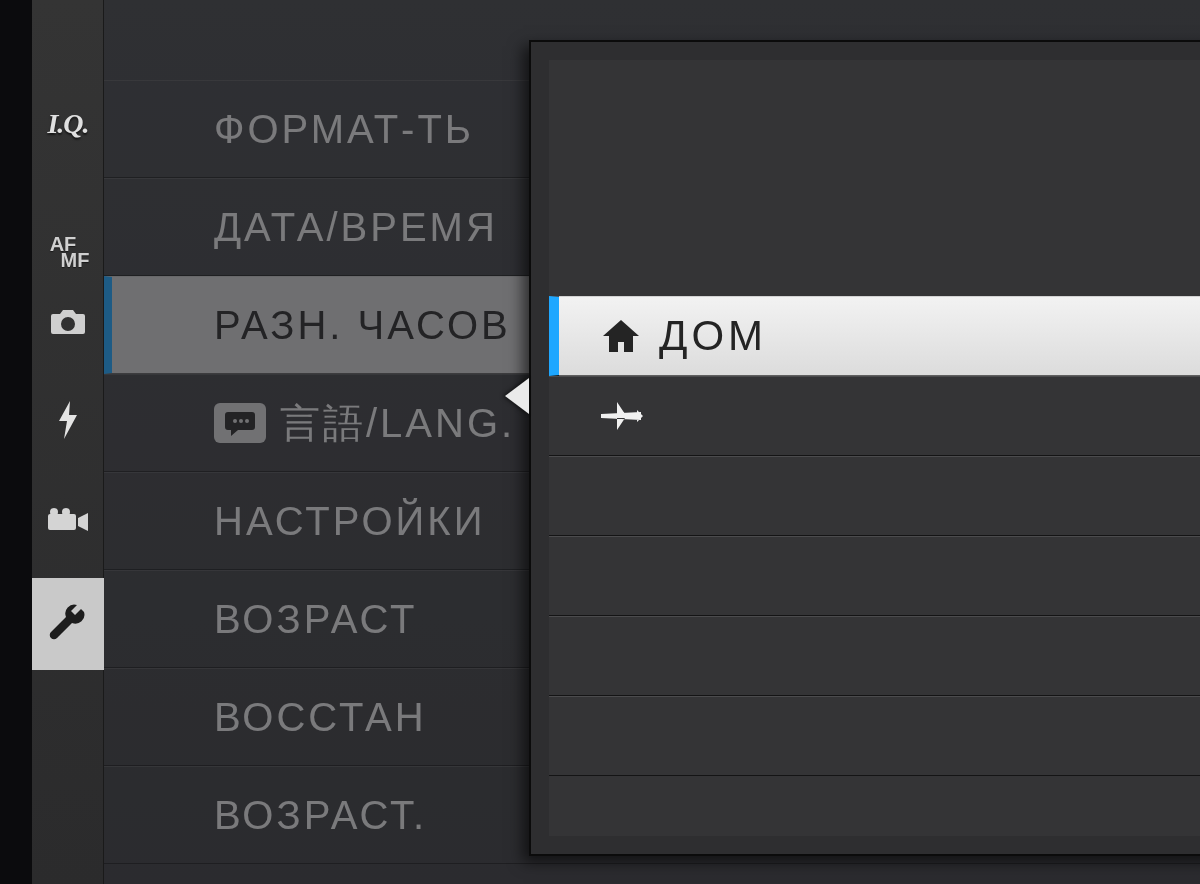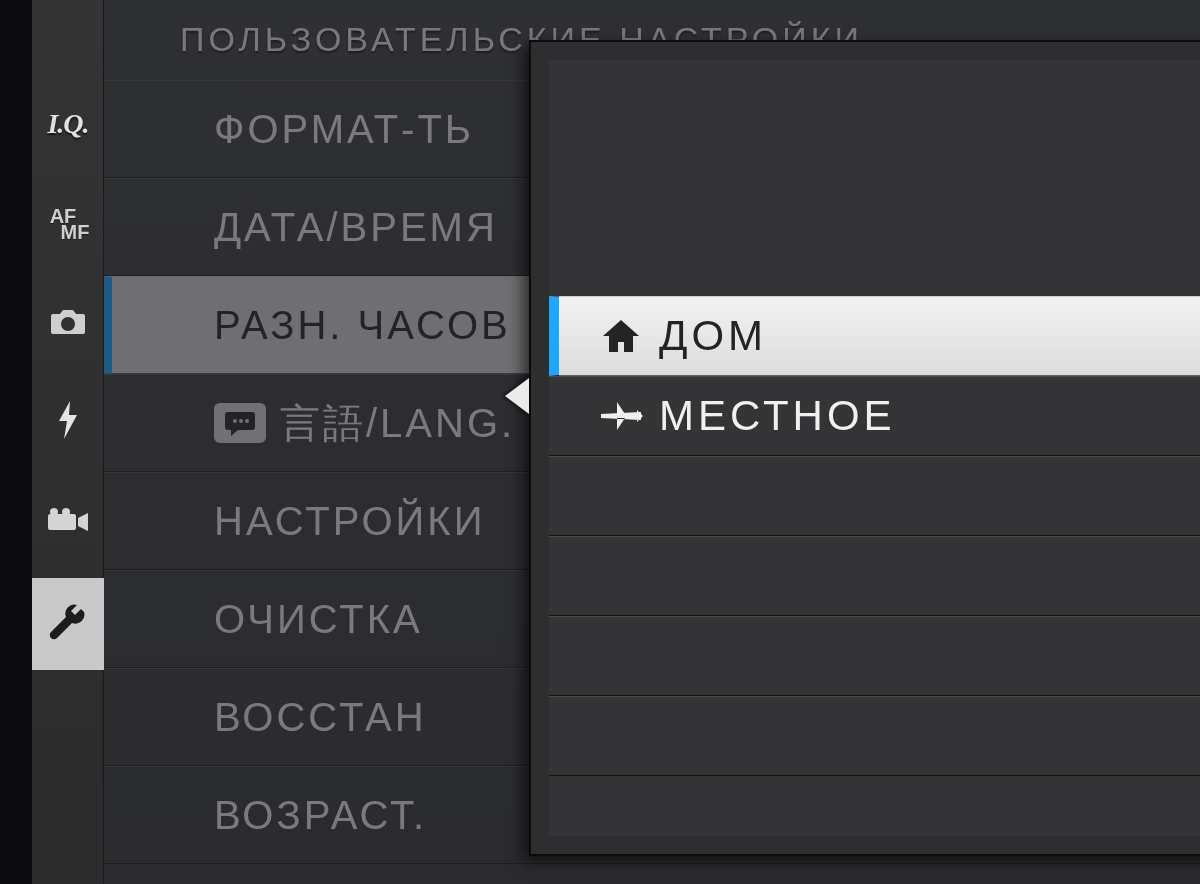--- a/index.html
+++ b/index.html
@@ -35,21 +35,21 @@
     display: flex;
     align-items: center;
     justify-content: center;
     color: #b5b5b5;
   }
   .rail-item.active {
     background: #c9c9c9;
     color: #1d1d1d;
   }
   .rail-iq { top: 78px; font-weight: 900; font-family: Georgia, 'Times New Roman', serif; font-style: italic; font-size: 28px; letter-spacing: -1px; text-shadow: 0 2px 2px rgba(0,0,0,.6); color:#e0e0e0;}
-  .rail-afmf { top: 178px; font-size: 20px; font-weight: 800; line-height: 20px; text-align: center; color:#d0d0d0; text-shadow:0 1px 1px rgba(0,0,0,.5);}
+  .rail-afmf { top: 178px; font-size: 20px; font-weight: 800; line-height: 20px; text-align: center; color:#d0d0d0; text-shadow:0 1px 1px rgba(0,0,0,.5);align-items:flex-end;}
   .rail-afmf .af { display:block; margin-left:-10px;}
   .rail-afmf .mf { display:block; margin-left: 14px; margin-top:-4px;}
   .rail-camera { top: 278px; color:#cfcfcf;}
   .rail-flash  { top: 378px; font-size: 34px; font-weight: 900; color:#e4e4e4; text-shadow:0 1px 1px #000;}
   .rail-video  { top: 478px; color:#d4d4d4;}
   .rail-wrench { top: 578px; }
 
   
   .main-area {
     position: absolute;
@@ -202,21 +202,20 @@
       <span>
         <svg width="38" height="38" viewBox="0 0 38 38">
             <path fill="currentColor" d="M35 9a9 9 0 0 1-12 11L8 35a4 4 0 0 1-6-6l15-15A9 9 0 0 1 28 2l-6 6 4 4 6-6c1 1 2 2 3 3z"></path>
           </svg>
       </span>
     </div>
   </div>
 
   <div class="main-area"></div>
 
-  <div class="page-title">ПОЛЬЗОВАТЕЛЬСКИЕ НАСТРОЙКИ</div>
 
   <div class="menu-list">
     <div class="menu-row">
       <span>ФОРМАТ-ТЬ</span>
     </div>
     <div class="menu-row">
       <span>ДАТА/ВРЕМЯ</span>
     </div>
     <div class="menu-row selected">
       <span>РАЗН. ЧАСОВ</span>
@@ -229,21 +228,21 @@
             <circle cx="17" cy="11" r="2" fill="#d8d8d8"></circle>
             <circle cx="23" cy="11" r="2" fill="#d8d8d8"></circle>
           </svg>
       </span>
       <span>言語/LANG.</span>
     </div>
     <div class="menu-row">
       <span>НАСТРОЙКИ</span>
     </div>
     <div class="menu-row">
-      <span>ОЧИСТКА</span>
+      <span>ВОЗРАСТ</span>
     </div>
     <div class="menu-row">
       <span>ВОССТАН</span>
     </div>
     <div class="menu-row">
       <span>ВОЗРАСТ.</span>
     </div>
   </div>
 
   <div class="dim-overlay"></div>
@@ -261,21 +260,20 @@
         </span>
         <span>ДОМ</span>
       </div>
 
       <div class="popup-row">
         <span class="opt-icon">
           <svg width="44" height="36" viewBox="0 0 44 36">
               <path fill="currentColor" d="M2 16l40-2v8L2 20zM18 4l8 12-8 0zM18 32l8-12-8 0zM38 12l6 6-6 6z"></path>
             </svg>
         </span>
-        <span>МЕСТНОЕ</span>
       </div>
 
       <div class="popup-row empty">.</div>
       <div class="popup-row empty">.</div>
       <div class="popup-row empty">.</div>
       <div class="popup-row empty">.</div>
     </div>
   </div>
 
 </div>

